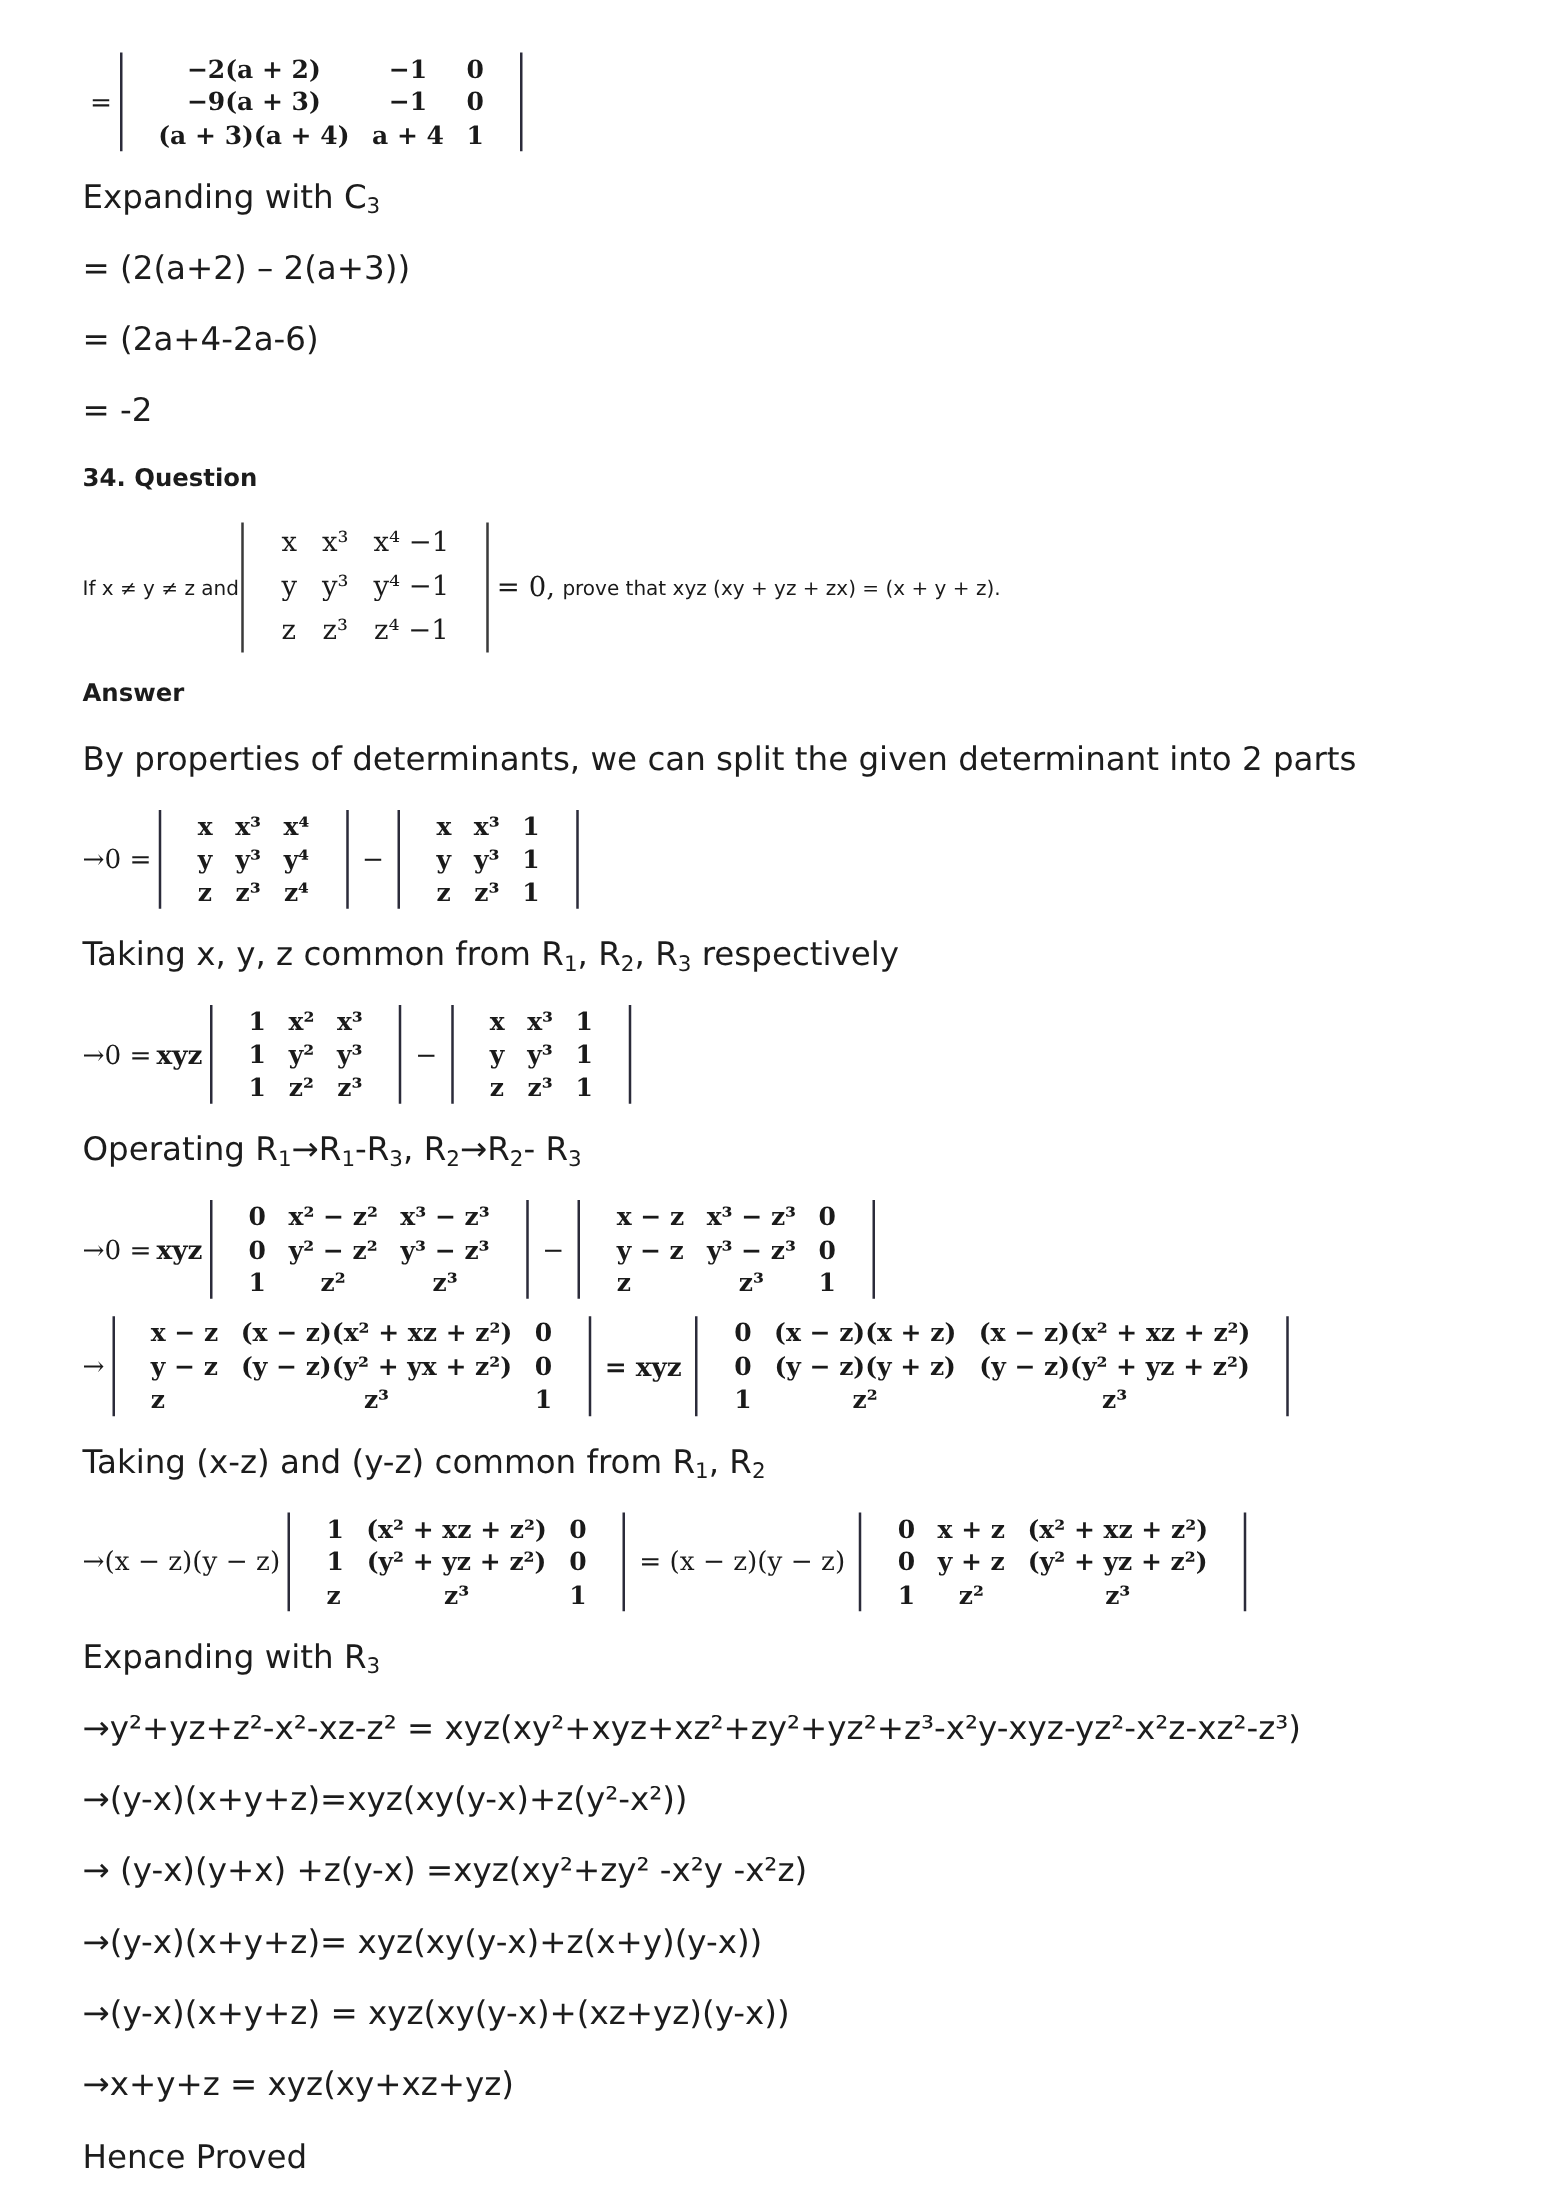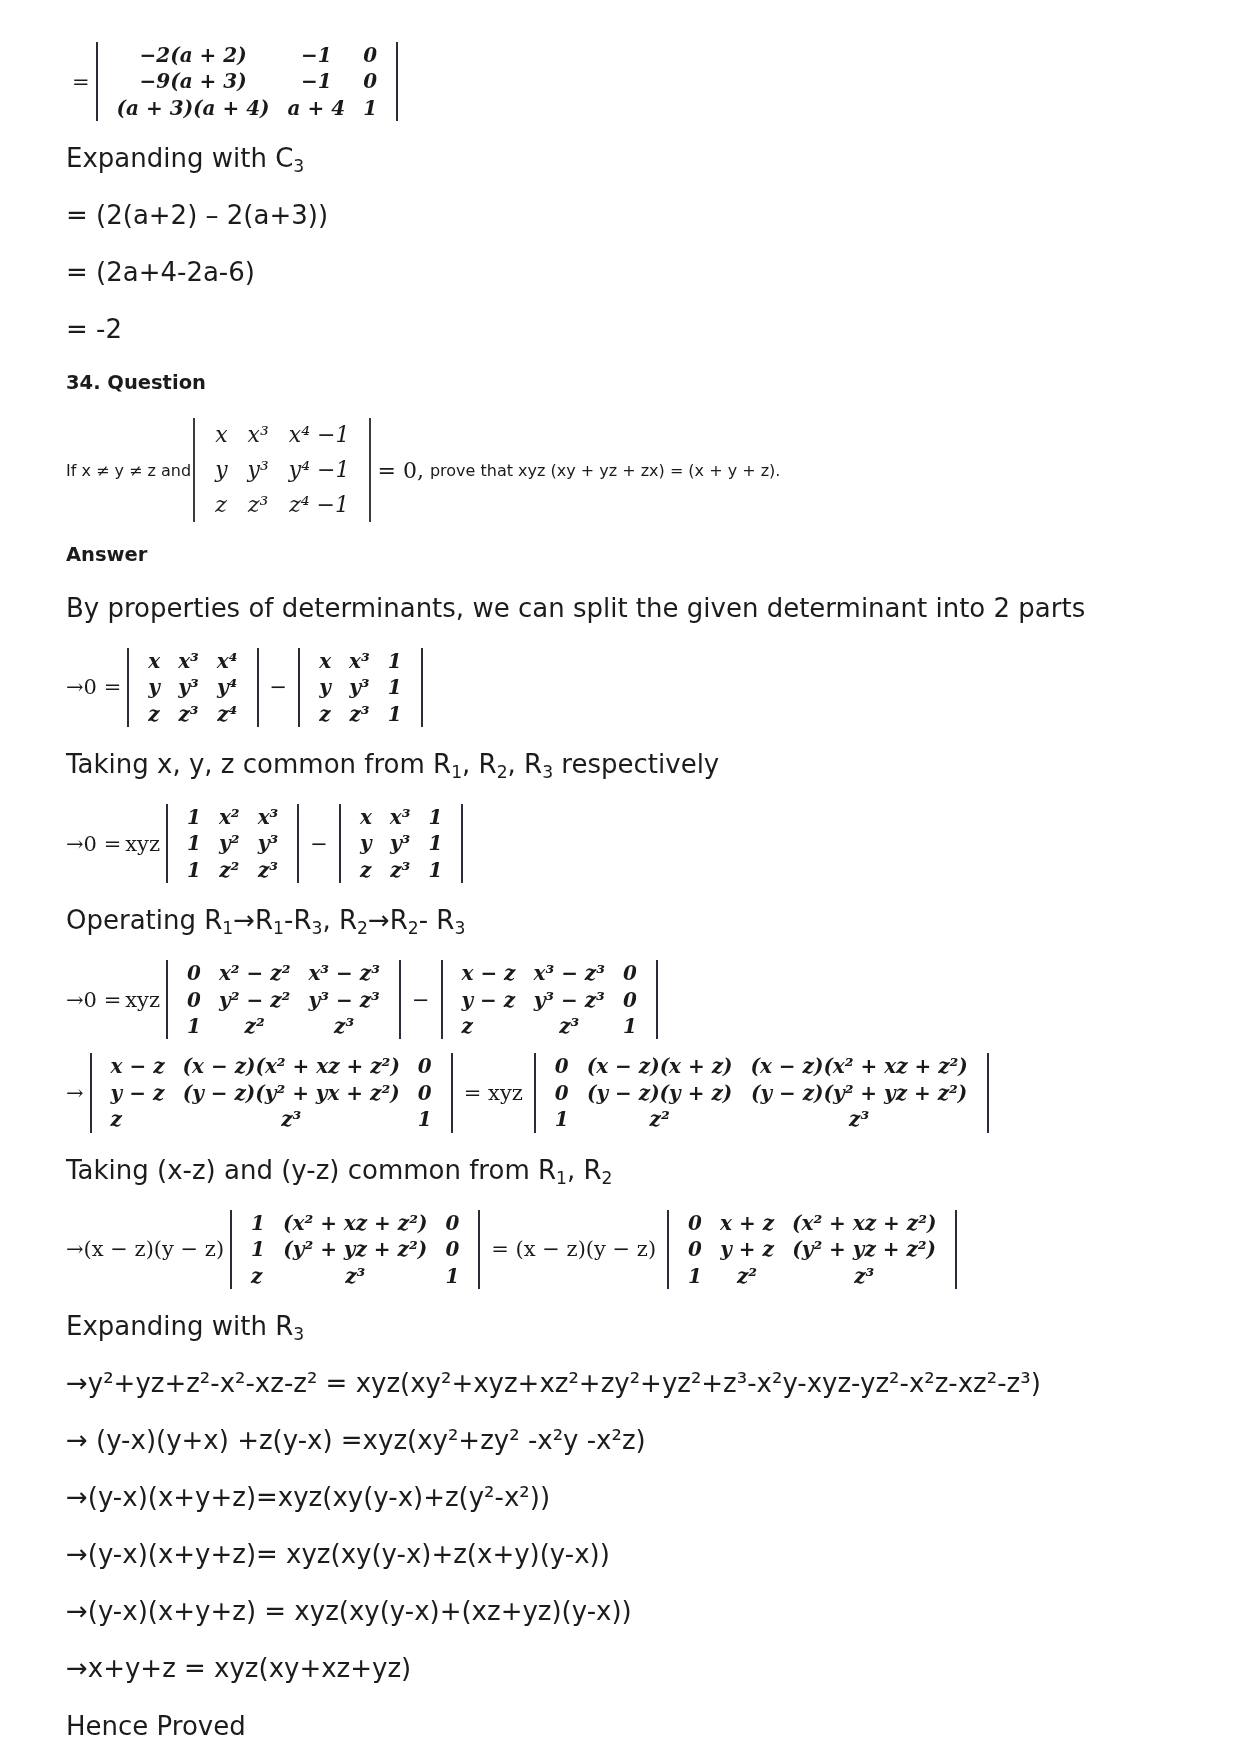--- a/index.html
+++ b/index.html
@@ -42,38 +42,37 @@
   .math .op {
     padding: 0 9px;
     font-family: "DejaVu Serif", serif;
     white-space: nowrap;
   }
   .math .lead {
     font-family: "DejaVu Serif", serif;
     white-space: nowrap;
     padding-right: 4px;
   }
-  .math .bold-serif { font-weight: normal; }
+  .math .bold-serif { font-weight: bold; }
 
   
   .det {
     display: inline-flex;
     align-items: stretch;
     position: relative;
     margin: 0 2px;
   }
   .det .bar {
     width: 2px;
     background: #2b2b3a;
     flex: 0 0 2px;
   }
   .det table {
     border-collapse: collapse;
-    margin: 0 10px;
-    font-style: italic;
+    margin: 0 20px;
   }
   .det td {
     font-family: "DejaVu Serif", serif;
     font-weight: bold;
     font-size: 20px;
     text-align: center;
     padding: 1px 9px;
     white-space: nowrap;
     line-height: 1.22;
   }
@@ -446,20 +445,20 @@
         </table>
       <span class="bar"></span>
     </span>
   </div>
 
   <div class="spacer-sm"></div>
 
   <p class="line"><span>Expanding with R</span><sub>3</sub></p>
 
   <p class="line">→y²+yz+z²-x²-xz-z² = xyz(xy²+xyz+xz²+zy²+yz²+z³-x²y-xyz-yz²-x²z-xz²-z³)</p>
+  <p class="line">→(y-x)(x+y+z)=xyz(xy(y-x)+z(y²-x²))</p>
   <p class="line">→ (y-x)(y+x) +z(y-x) =xyz(xy²+zy² -x²y -x²z)</p>
-  <p class="line">→(y-x)(x+y+z)=xyz(xy(y-x)+z(y²-x²))</p>
   <p class="line">→(y-x)(x+y+z)= xyz(xy(y-x)+z(x+y)(y-x))</p>
   <p class="line">→(y-x)(x+y+z) = xyz(xy(y-x)+(xz+yz)(y-x))</p>
   <p class="line">→x+y+z = xyz(xy+xz+yz)</p>
   <p class="line">Hence Proved</p>
 
 </div>
 
 </body></html>

